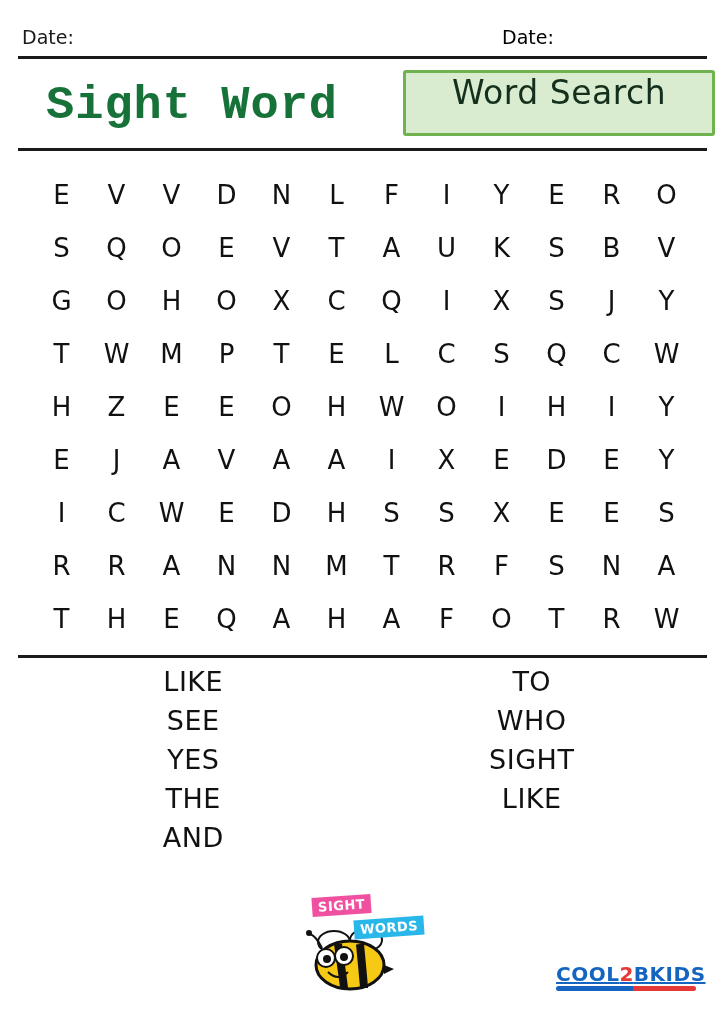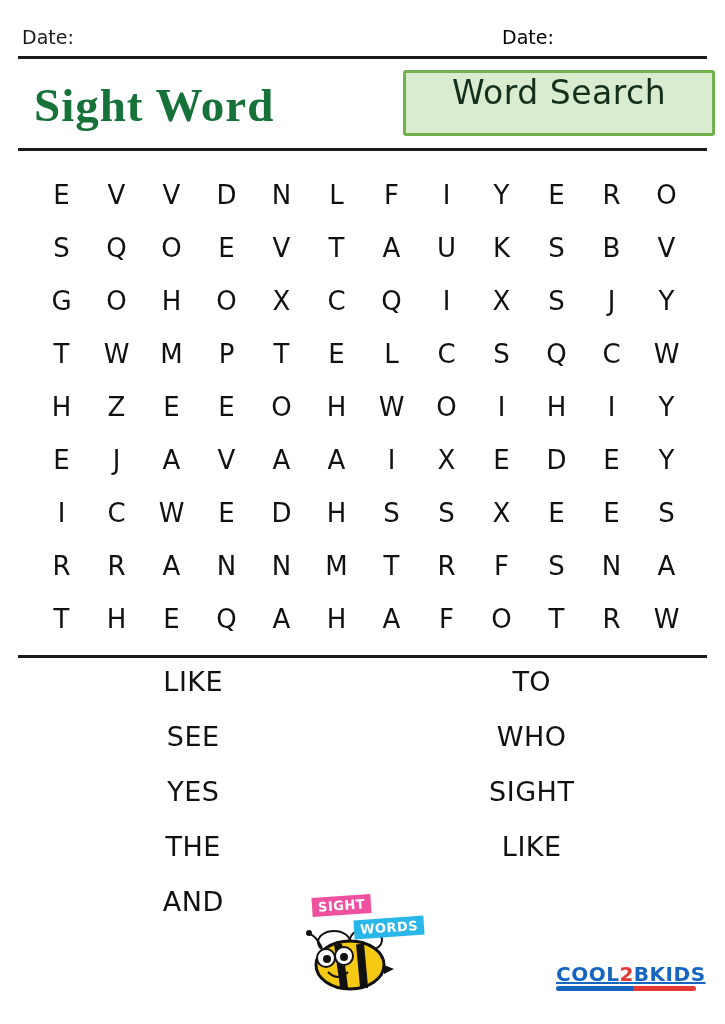--- a/index.html
+++ b/index.html
@@ -49,26 +49,26 @@
 
   
   .title-block {
     position: absolute;
     top: 64px; left: 18px; right: 18px;
     height: 82px;
     display: flex;
     align-items: center;
   }
   .title-main {
-    font-family: Liberation Serif, serif;
+    font-family: Liberation Mono, monospace;
     font-weight: bold;
     font-size: 47px;
     color: #17723a;
     letter-spacing: 1px;
-    margin-left: 16px;
+    margin-left: 28px;
     white-space: nowrap;
   }
   .title-badge {
     position: absolute;
     left: 385px;
     top: 6px;
     width: 312px;
     height: 66px;
     background: #d9ecd0;
     border: 3px solid #6fb24e;
@@ -108,21 +108,21 @@
     top: 668px;
     left: 24px;
     width: 677px;
     display: flex;
     justify-content: space-around;
   }
   .words .col {
     display: flex;
     flex-direction: column;
     align-items: center;
-    gap: 28px;
+    gap: 12px;
     width: 33%;
   }
   .words .word {
     font-family: "DejaVu Sans", sans-serif;
     font-size: 27px;
     color: #111111;
     letter-spacing: 0.5px;
     line-height: 1;
   }
 

